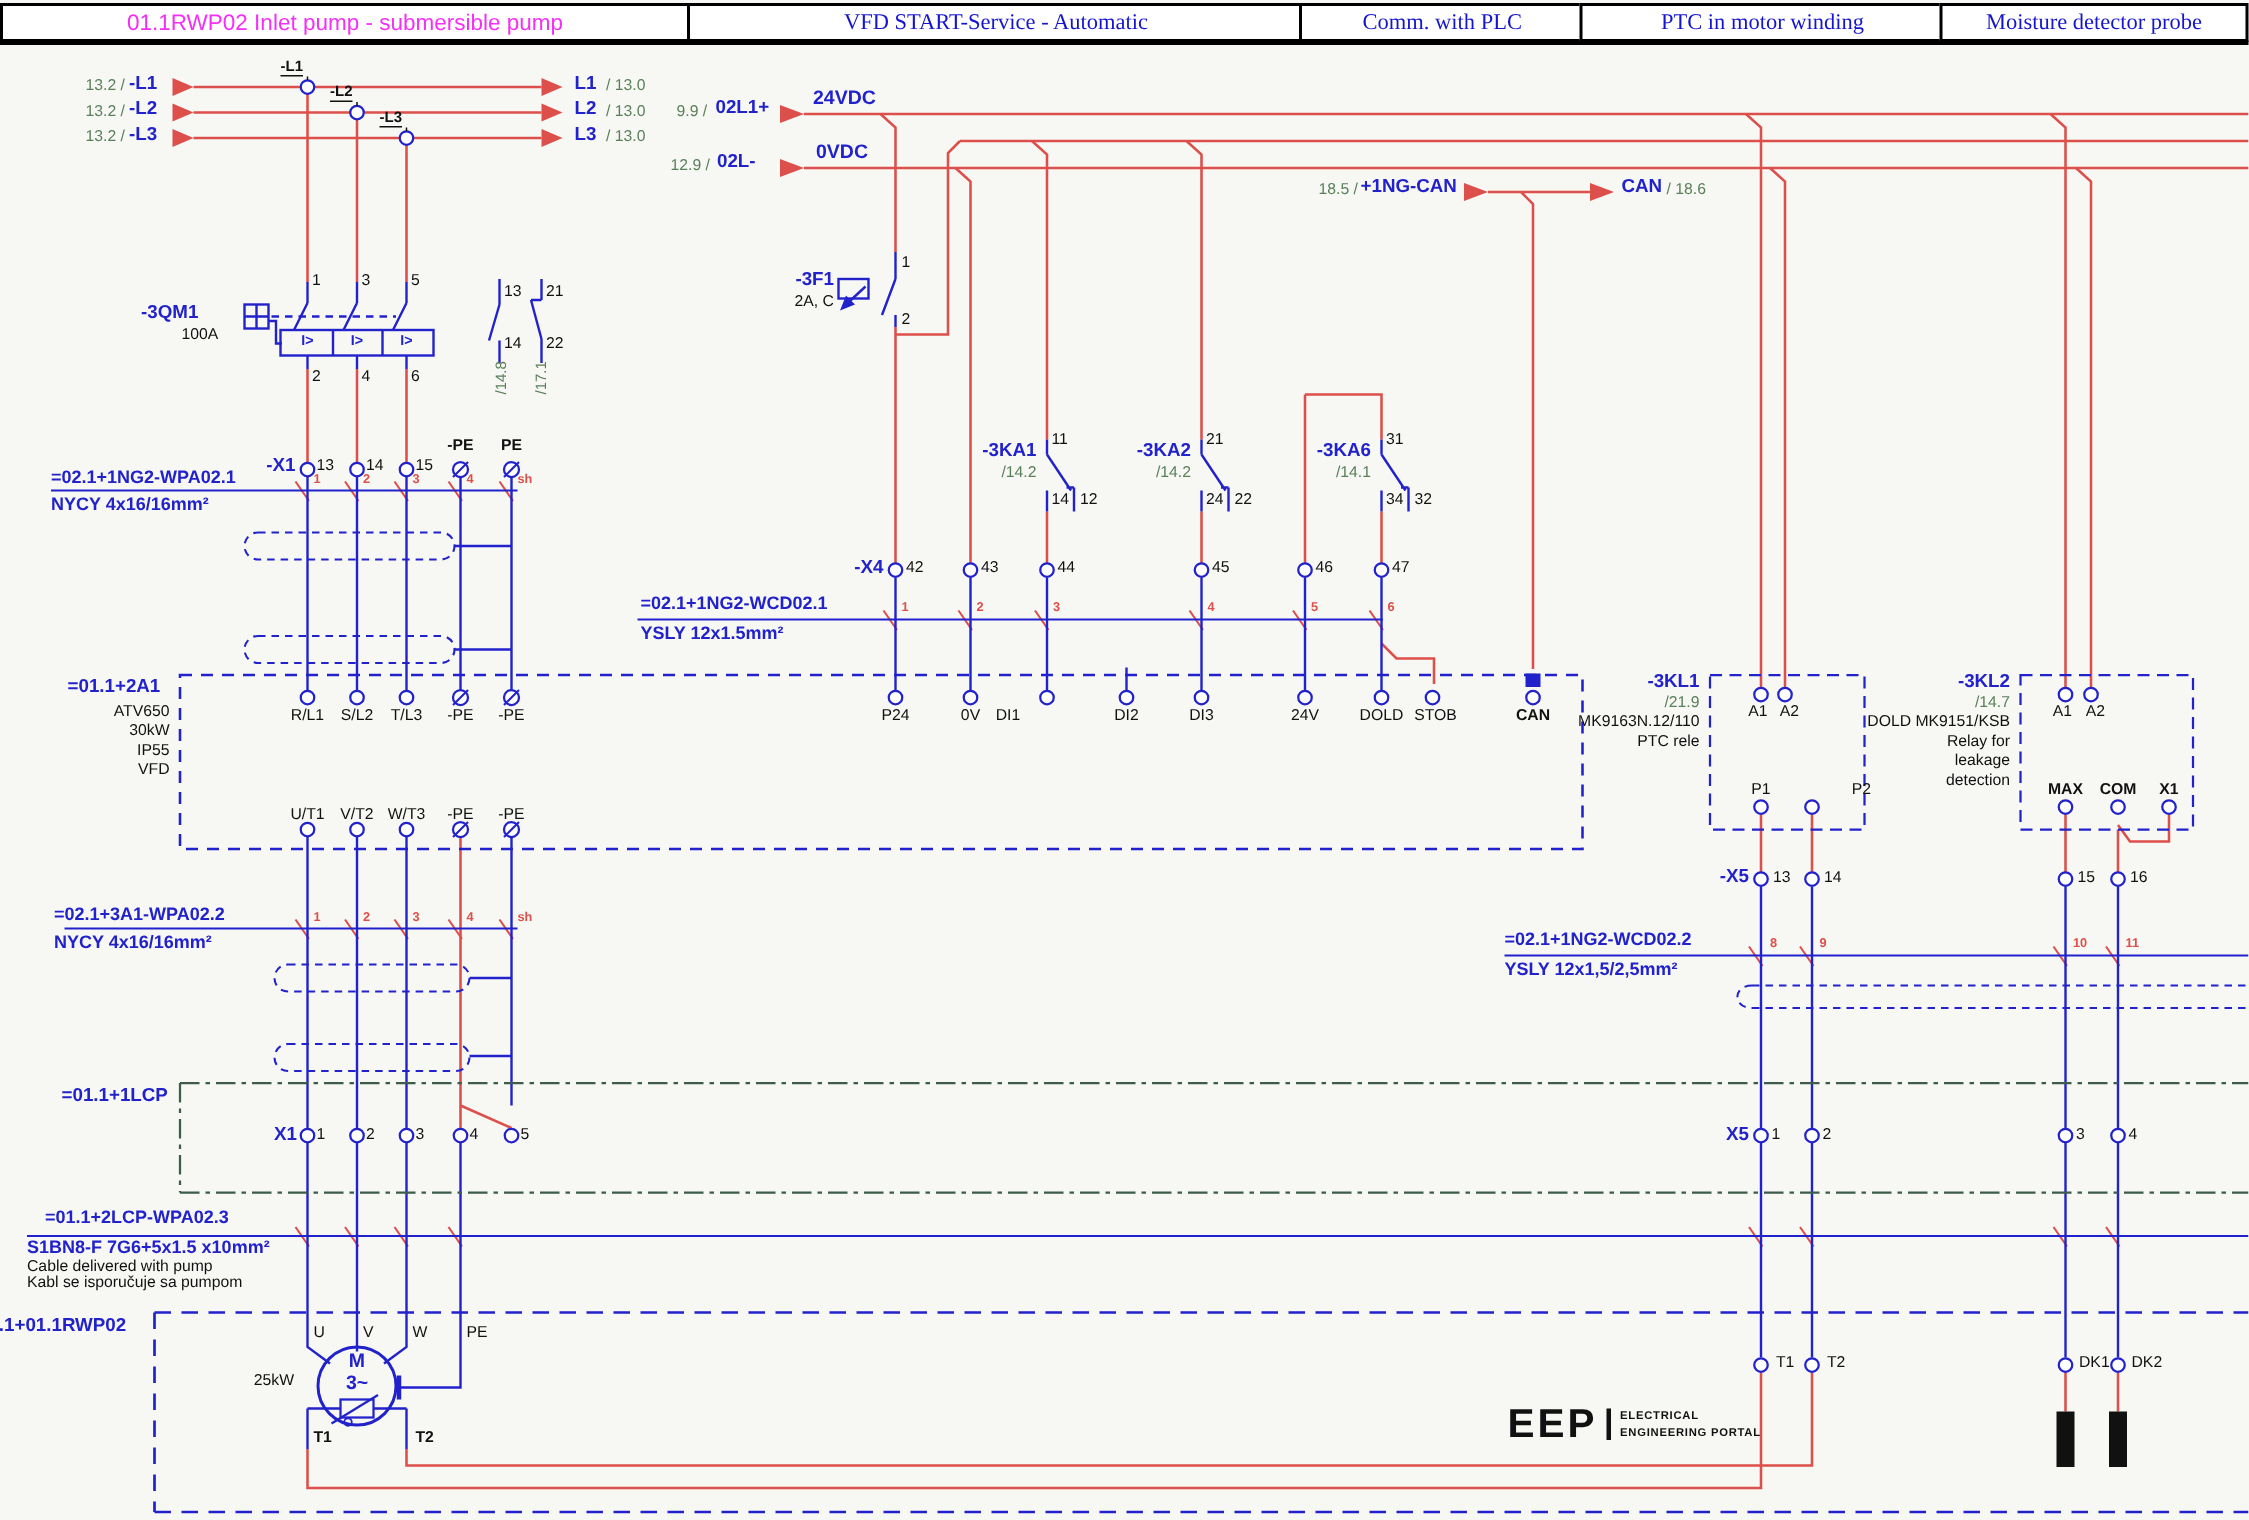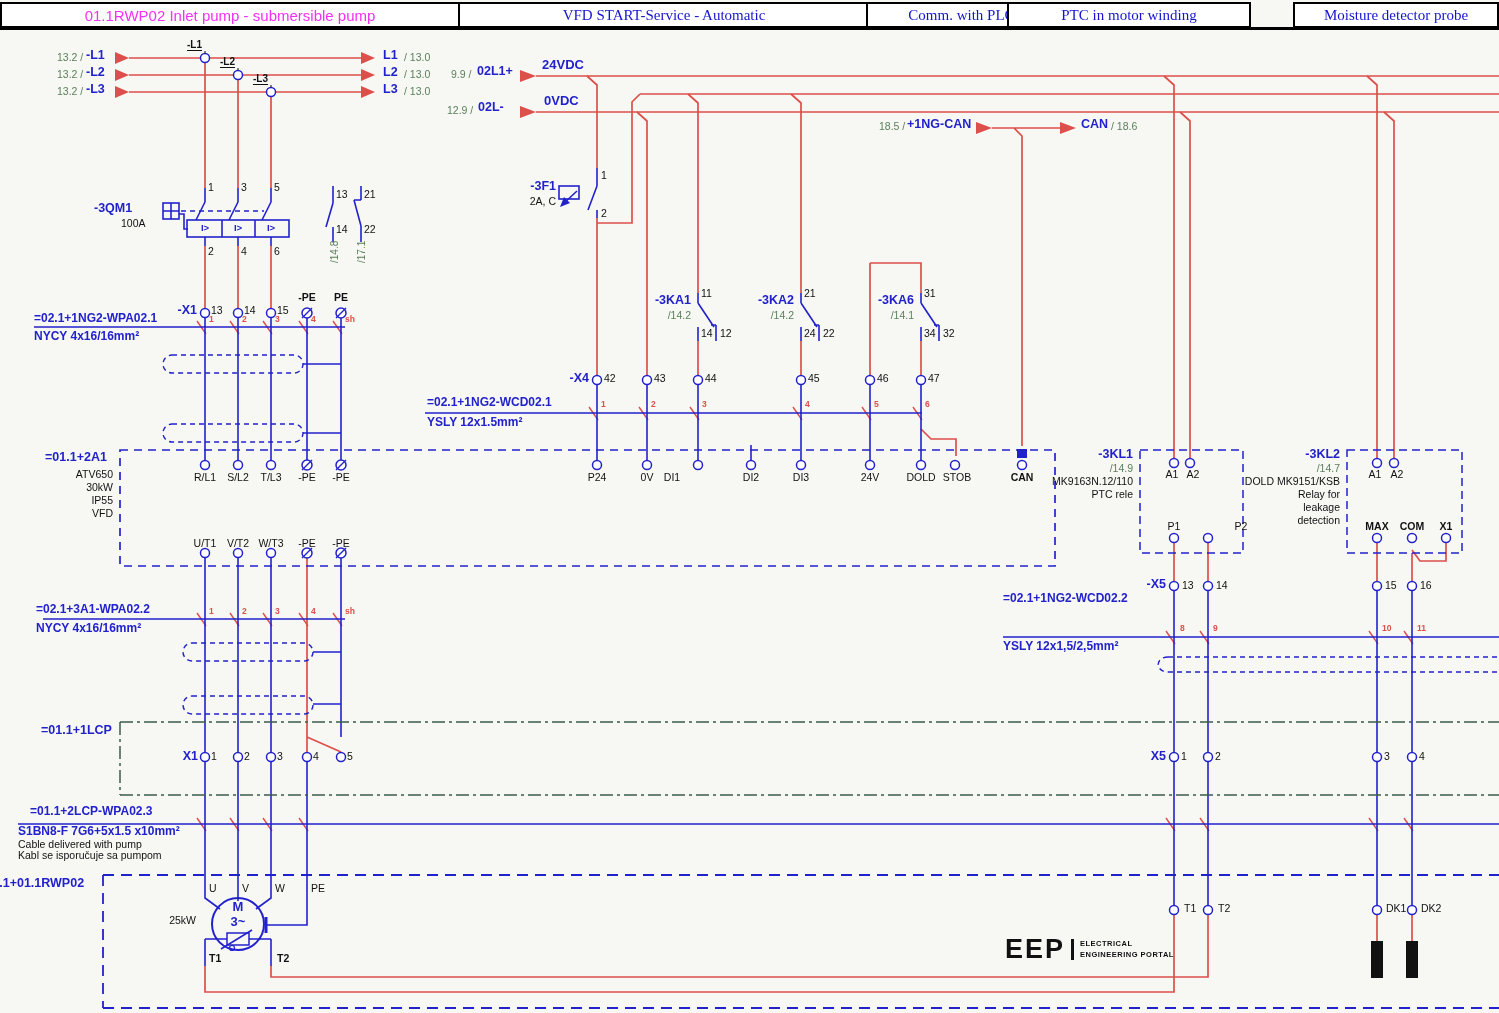--- a/index.html
+++ b/index.html
@@ -225,21 +225,21 @@
   </g>
 
   <g stroke="#111" stroke-width="1">
     <path d="M205,51V53.5 M238,68V70.5 M271,85V87.5"></path>
   </g>
 </svg>
 
 <div class="hcell mag" style="left:0;width:460px">01.1RWP02 Inlet pump - submersible pump</div>
 <div class="hcell blu" style="left:458px;width:412px">VFD START-Service - Automatic</div>
 <div class="hcell blu" style="left:866px;width:191px">Comm. with PLC</div>
-<div class="hcell blu" style="left:1007px;width:244px">PTC in motor winding</div>
+<div class="hcell blu" style="left:1053px;width:244px">PTC in motor winding</div>
 <div class="hcell blu" style="left:1293px;width:206px">Moisture detector probe</div>
 <div class="hbar"></div>
 
 <span class="t grn" style="left:57px;top:52px">13.2 /</span>
 <span class="t dev" style="left:86px;top:49px">-L1</span>
 <span class="t grn" style="left:57px;top:69px">13.2 /</span>
 <span class="t dev" style="left:86px;top:66px">-L2</span>
 <span class="t grn" style="left:57px;top:86px">13.2 /</span>
 <span class="t dev" style="left:86px;top:83px">-L3</span>
 <span class="t dev" style="left:383px;top:49px">L1</span>
@@ -351,21 +351,21 @@
 <span class="t cab" style="left:427px;top:396px">=02.1+1NG2-WCD02.1</span>
 <span class="t cab" style="left:427px;top:416px">YSLY 12x1.5mm²</span>
 <span class="t wn" style="left:601px;top:400px">1</span>
 <span class="t wn" style="left:651px;top:400px">2</span>
 <span class="t wn" style="left:702px;top:400px">3</span>
 <span class="t wn" style="left:805px;top:400px">4</span>
 <span class="t wn" style="left:874px;top:400px">5</span>
 <span class="t wn" style="left:925px;top:400px">6</span>
 
 <span class="t dev r" style="left:1133px;top:448px">-3KL1</span>
-<span class="t grn r" style="left:1133px;top:463px">/14.9</span>
+<span class="t grn r" style="left:1133px;top:463px">/21.9</span>
 <span class="t blk r" style="left:1133px;top:476px">MK9163N.12/110</span>
 <span class="t blk r" style="left:1133px;top:489px">PTC rele</span>
 <span class="t blk c" style="left:1172px;top:469px">A1</span>
 <span class="t blk c" style="left:1193px;top:469px">A2</span>
 <span class="t blk c" style="left:1174px;top:521px">P1</span>
 <span class="t blk c" style="left:1241px;top:521px">P2</span>
 
 <span class="t dev r" style="left:1340px;top:448px">-3KL2</span>
 <span class="t grn r" style="left:1340px;top:463px">/14.7</span>
 <span class="t blk r" style="left:1340px;top:476px">DOLD MK9151/KSB</span>
@@ -376,21 +376,21 @@
 <span class="t blk c" style="left:1397px;top:469px">A2</span>
 <span class="t blk bd c" style="left:1377px;top:521px">MAX</span>
 <span class="t blk bd c" style="left:1412px;top:521px">COM</span>
 <span class="t blk bd c" style="left:1446px;top:521px">X1</span>
 
 <span class="t dev r" style="left:1166px;top:578px">-X5</span>
 <span class="t num" style="left:1182px;top:580px">13</span>
 <span class="t num" style="left:1216px;top:580px">14</span>
 <span class="t num" style="left:1385px;top:580px">15</span>
 <span class="t num" style="left:1420px;top:580px">16</span>
-<span class="t cab" style="left:1003px;top:592px">=02.1+1NG2-WCD02.2</span>
+<span class="t cab" style="left:1003px;top:620px">=02.1+1NG2-WCD02.2</span>
 <span class="t cab" style="left:1003px;top:640px">YSLY 12x1,5/2,5mm²</span>
 <span class="t wn" style="left:1180px;top:624px">8</span>
 <span class="t wn" style="left:1213px;top:624px">9</span>
 <span class="t wn" style="left:1382px;top:624px">10</span>
 <span class="t wn" style="left:1417px;top:624px">11</span>
 
 <span class="t cab" style="left:36px;top:603px">=02.1+3A1-WPA02.2</span>
 <span class="t cab" style="left:36px;top:622px">NYCY 4x16/16mm²</span>
 <span class="t wn" style="left:209px;top:607px">1</span>
 <span class="t wn" style="left:242px;top:607px">2</span>

